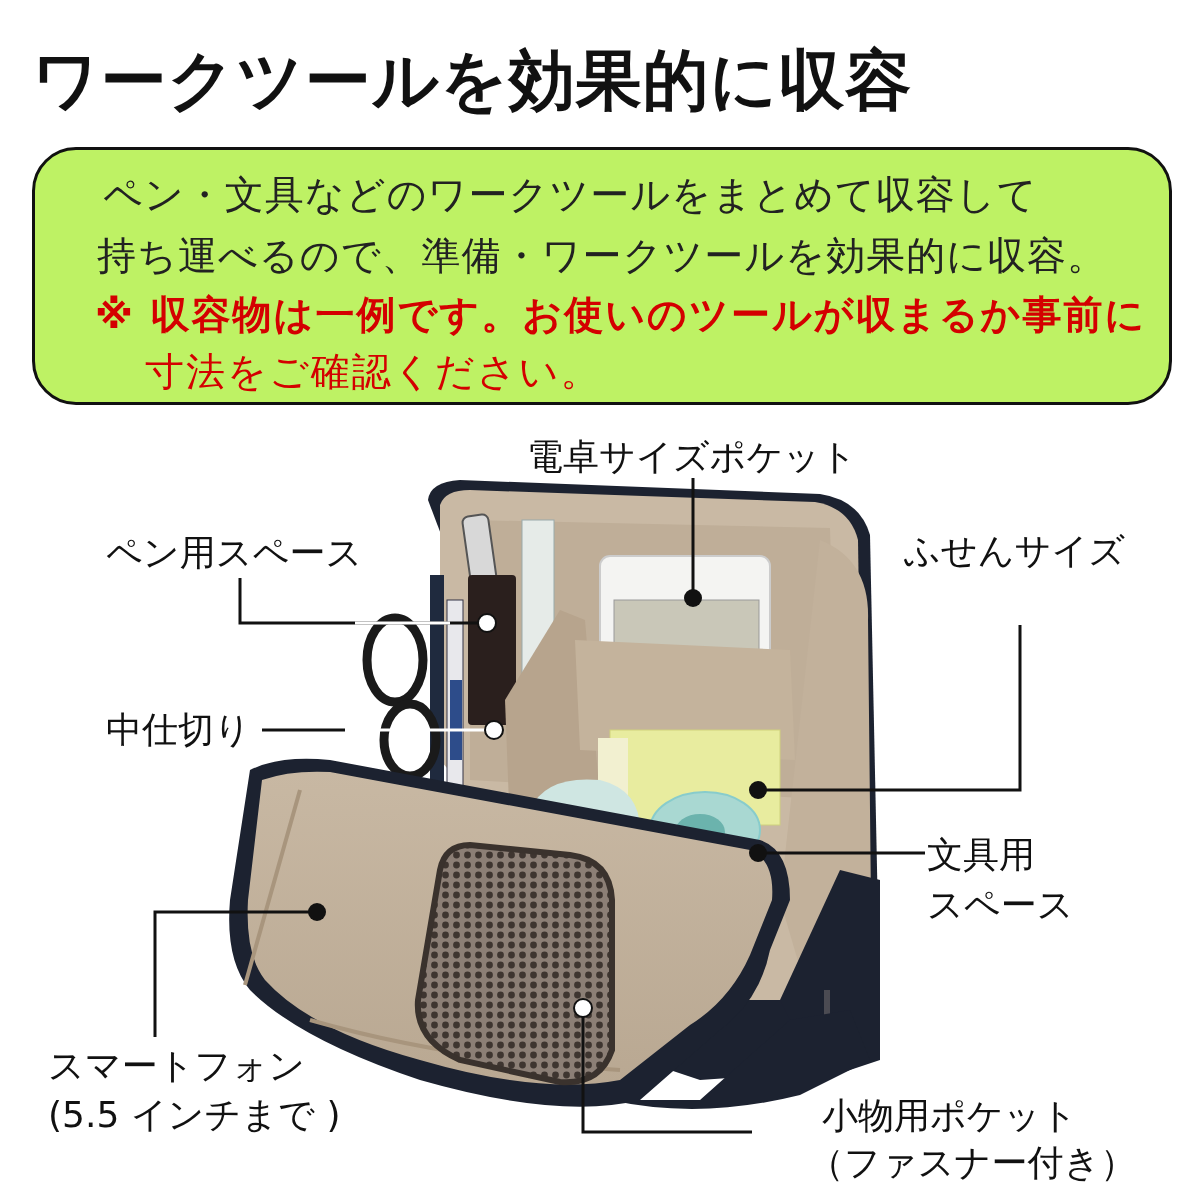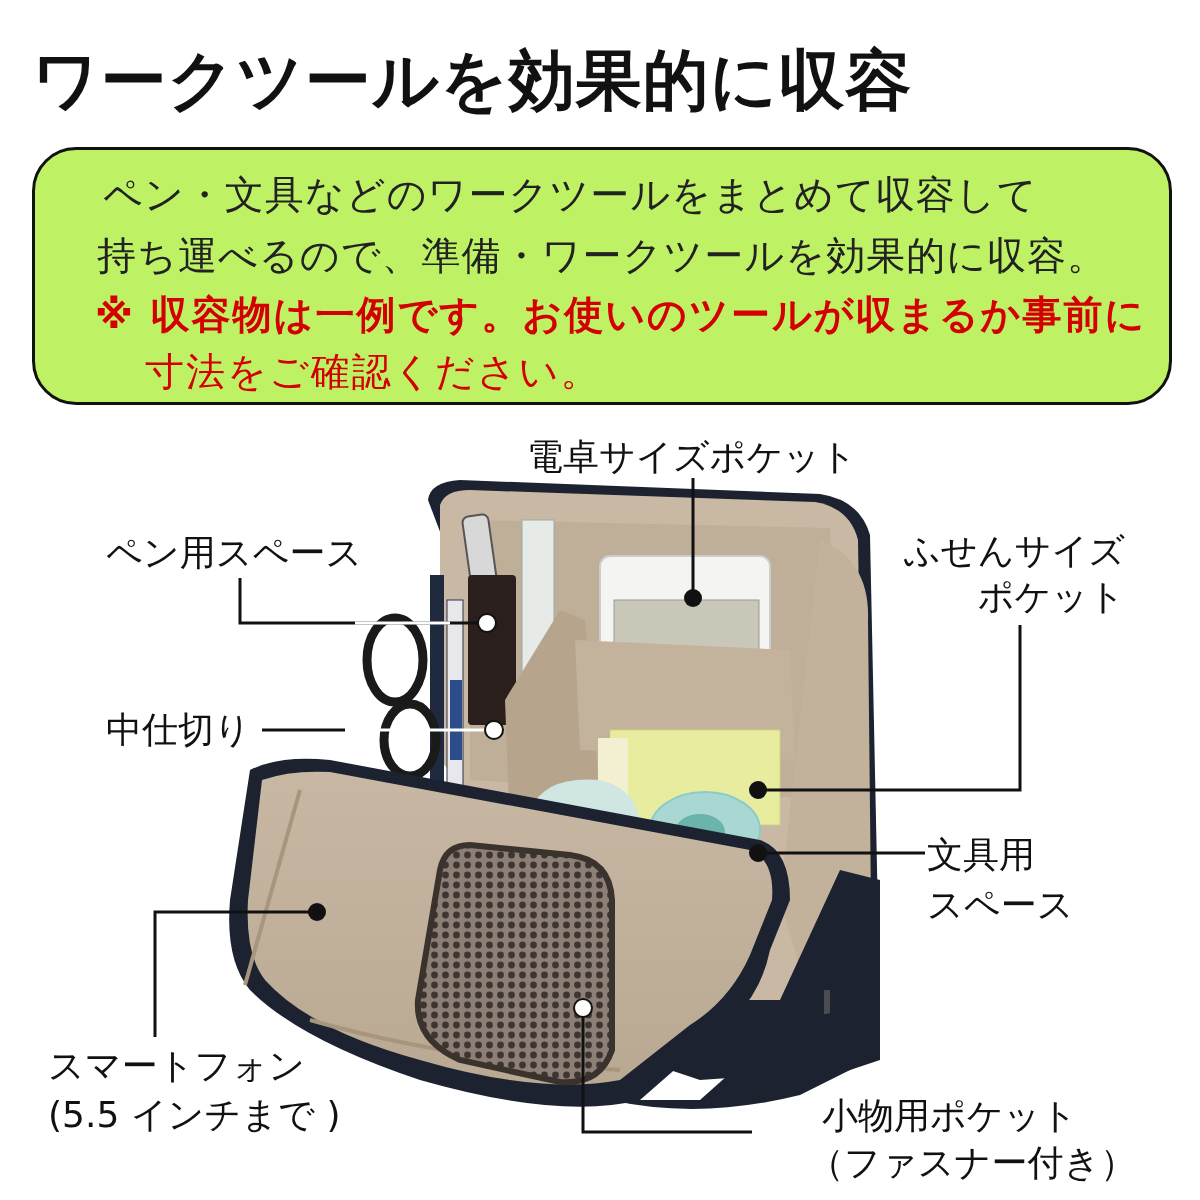--- a/index.html
+++ b/index.html
@@ -115,21 +115,20 @@
 <div class="callout" style="left:527px;top:432px;text-align:center;">
   <span>電卓サイズポケット</span>
 </div>
 
 <div class="callout" style="left:106px;top:528px;">
   <span>ペン用スペース</span>
 </div>
 
 <div class="callout" style="left:868px;top:526px;text-align:right;margin-left:36px;">
   <span>ふせんサイズ</span>
-  <span style="margin-top:-4px;">ポケット</span>
 </div>
 
 <div class="callout" style="left:106px;top:705px;">
   <span>中仕切り</span>
 </div>
 
 <div class="callout" style="left:927px;top:830px;">
   <span>文具用</span>
   <span>スペース</span>
 </div>

